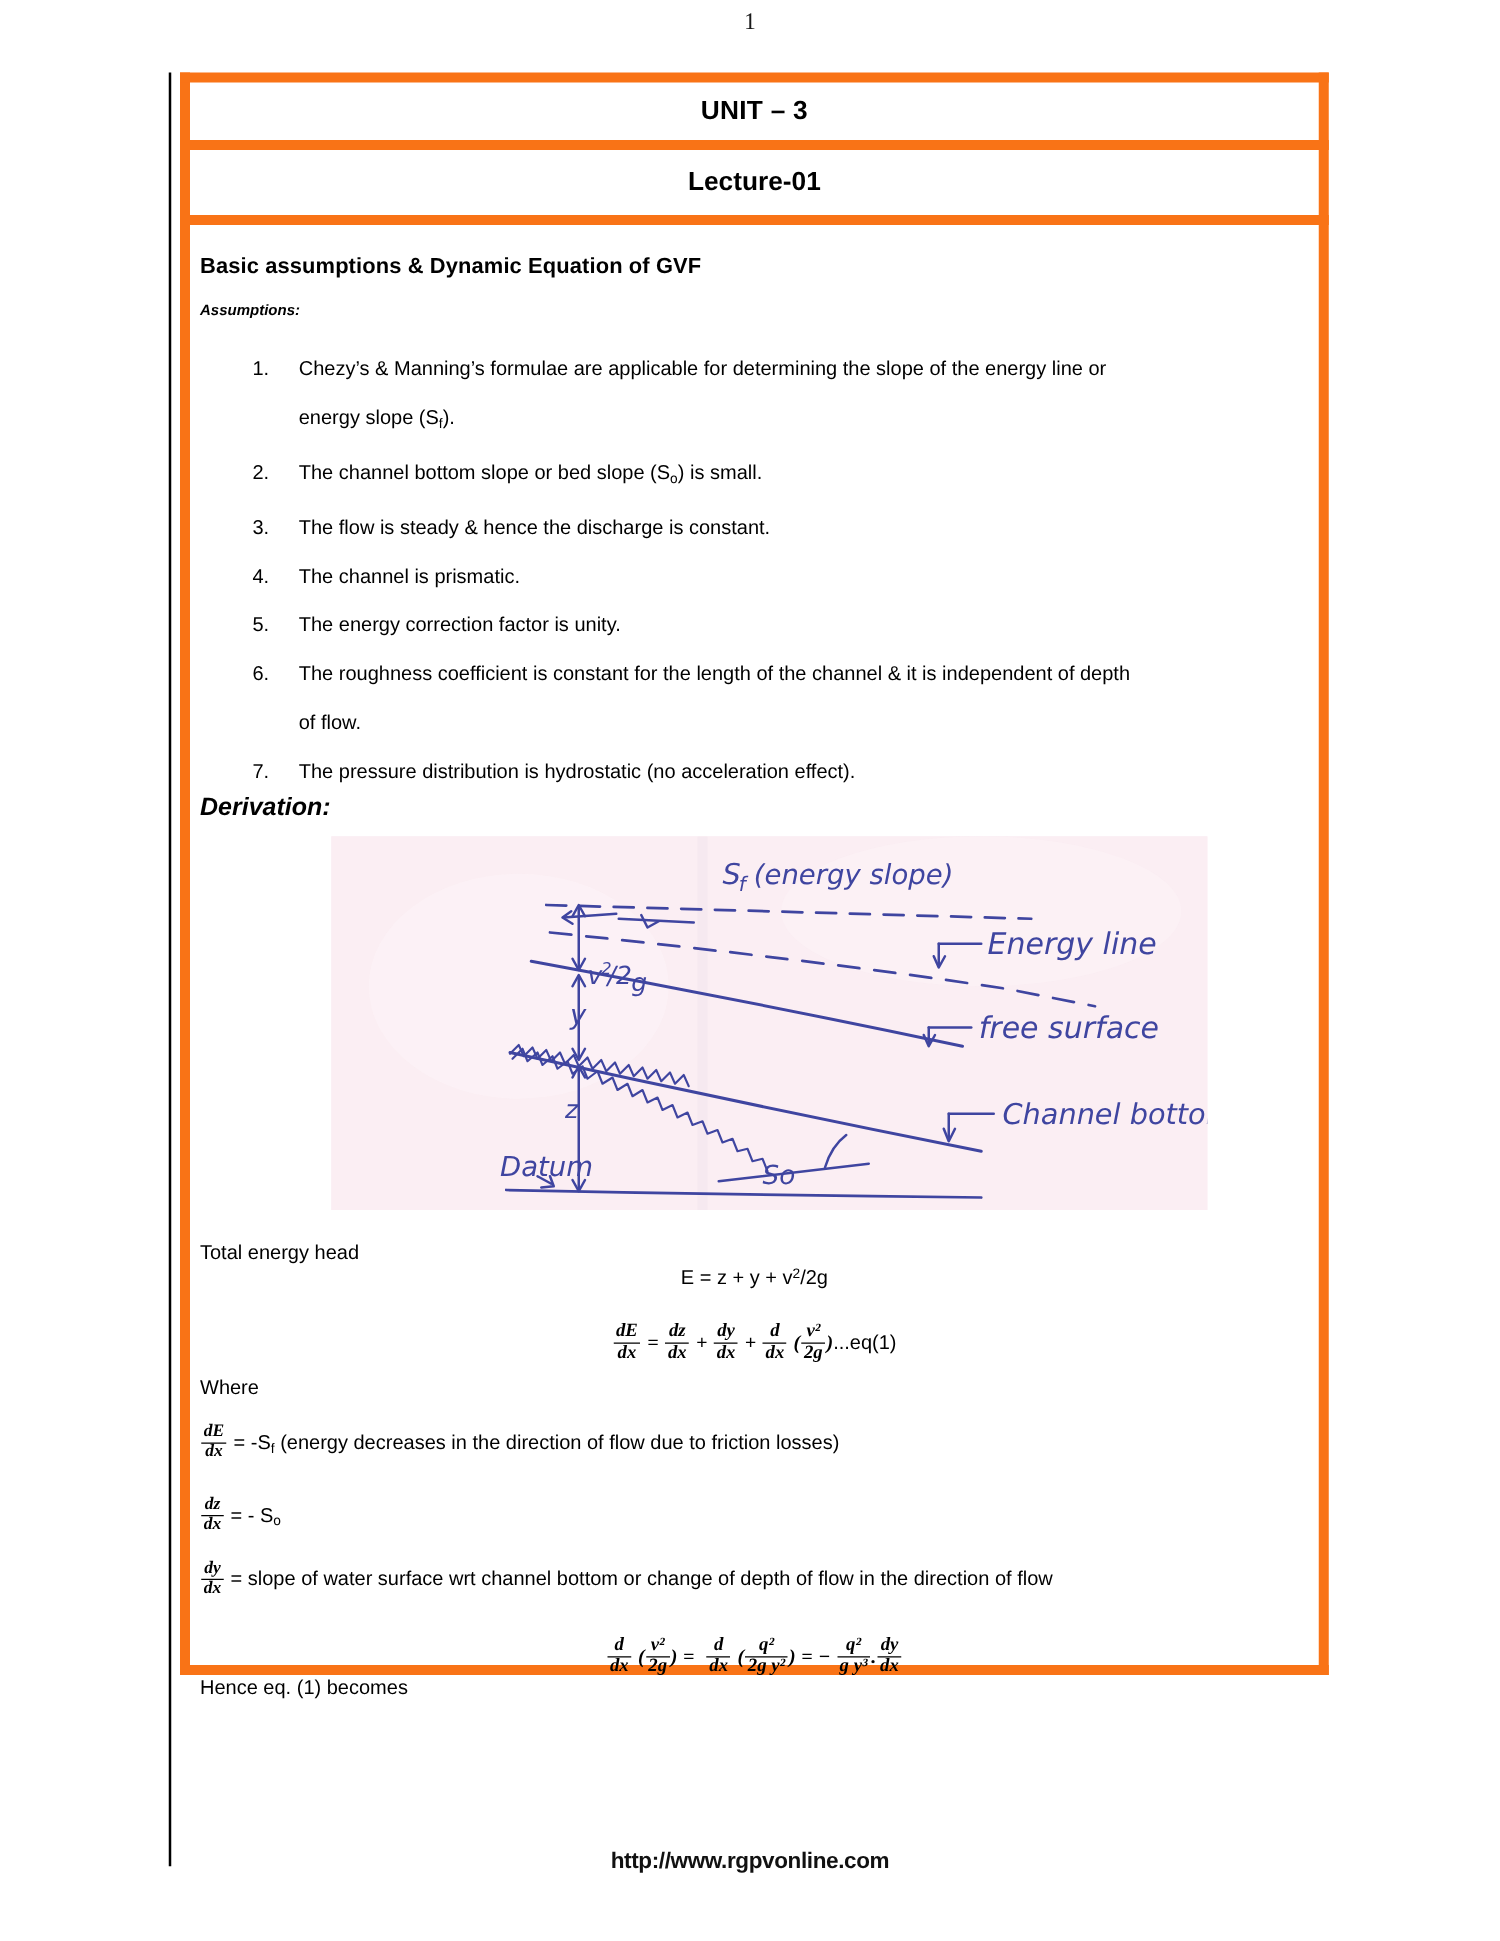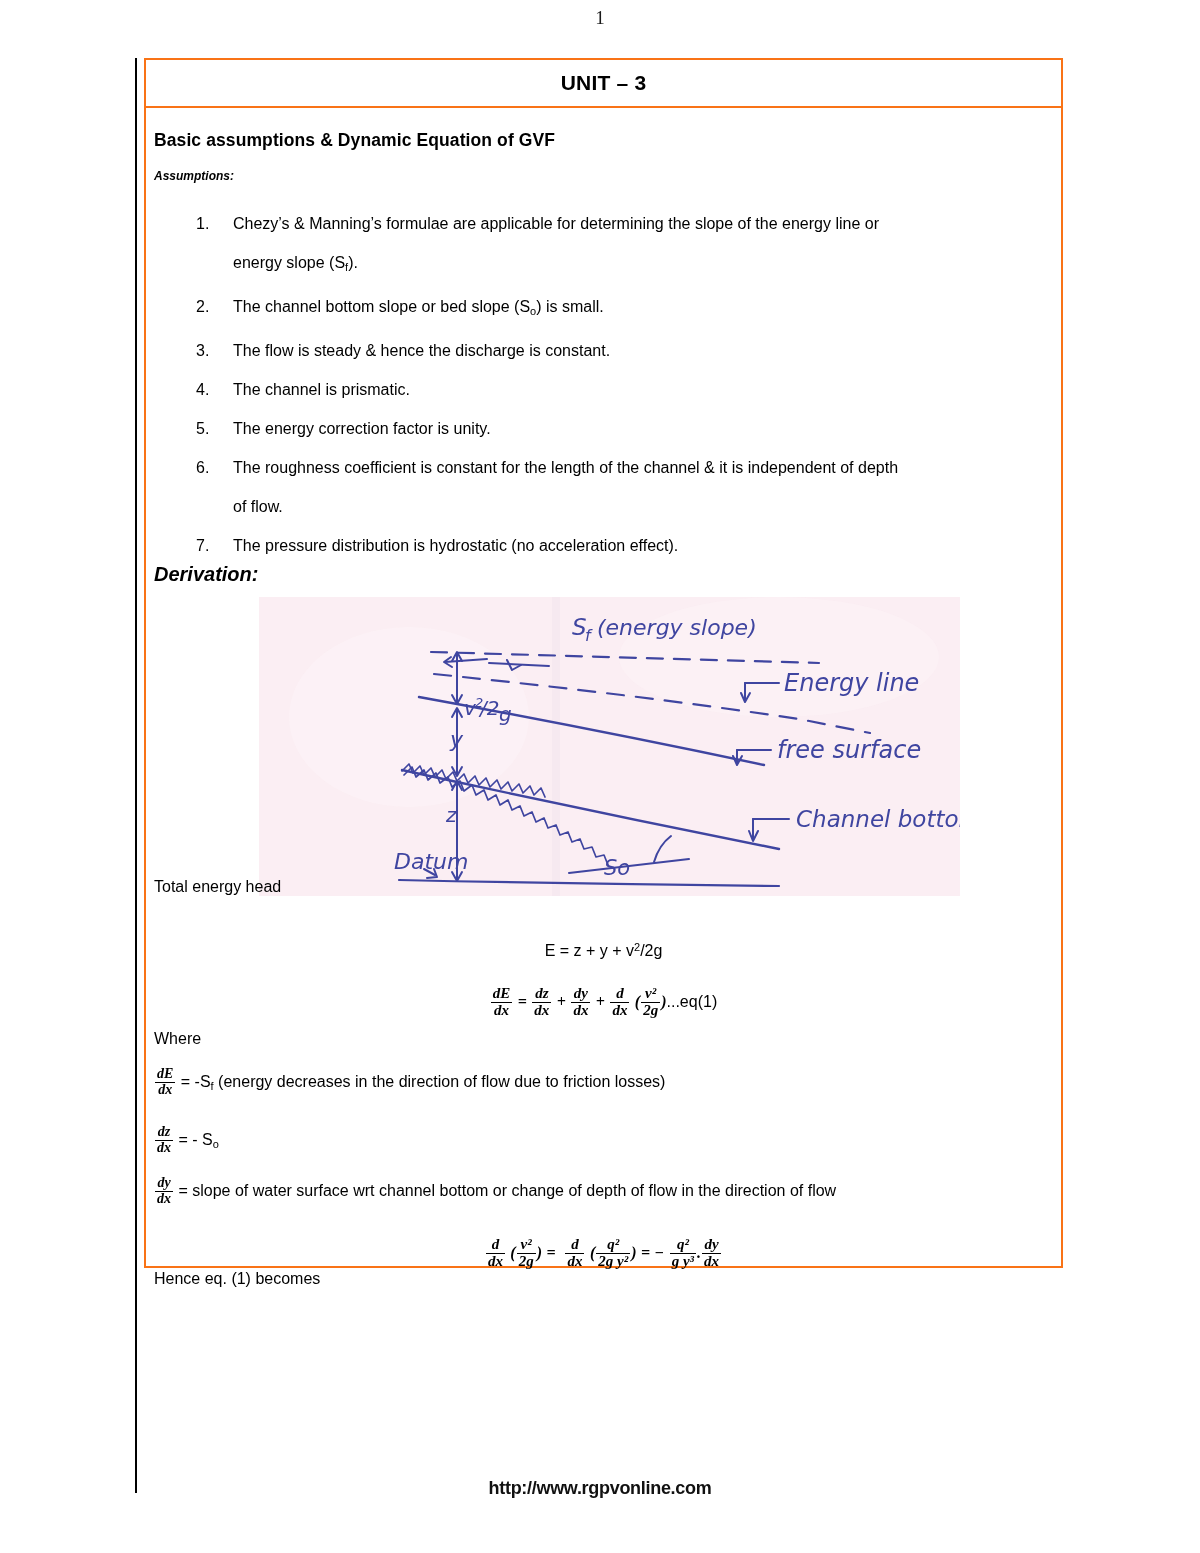--- a/index.html
+++ b/index.html
@@ -42,21 +42,21 @@
 
   
   .doc-table {
     position: absolute;
     left: 144px;
     top: 58px;
     width: 919px;
     border-collapse: collapse;
   }
   .doc-table .cell {
-    border: 2px solid #f97316;
+    border: 8px solid #f97316;
     box-sizing: border-box;
     text-align: center;
   }
 
   .row-unit {
     height: 47px;
     line-height: 44px;
     font-size: 21px;
     font-weight: bold;
     letter-spacing: 0.2px;
@@ -220,20 +220,23 @@
 <body>
 
 <div class="page-number">1</div>
 
 <div class="outer-left-rule"></div>
 
 <table class="doc-table">
   <tbody>
       <tr>
     <td class="cell row-unit">UNIT – 3</td>
+  </tr>
+  <tr>
+    <td class="cell row-lecture">Lecture-01</td>
   </tr>
   <tr>
     <td class="cell row-body">
       <div class="body-inner">
 
         <div class="section-title">Basic assumptions &amp; Dynamic Equation of GVF</div>
         <div class="assumptions-label">Assumptions:</div>
 
         <ol class="assump-list">
           <li class="assump-item justified">
@@ -360,21 +363,21 @@
 
             <text class="hw" x="135" y="272" font-size="22" font-style="italic">Datum</text>
             <text class="hw" x="345" y="278" font-size="21" font-style="italic">So</text>
 
             <text class="hw" x="525" y="94" font-size="24" font-style="italic">Energy line</text>
             <text class="hw" x="518" y="161" font-size="24" font-style="italic">free surface</text>
             <text class="hw" x="537" y="230" font-size="23" font-style="italic">Channel bottom</text>
           </svg>
         </div>
 
-        <div class="txt-line" style="top:768px">Total energy head</div>
+        <div class="txt-line" style="top:812px">Total energy head</div>
 
         <div class="eq-center" style="top:833px">
           <span>E = z + y + v</span><span class="sup">2</span><span>/2g</span>
         </div>
 
         <div class="eq-center" style="top:867px">
           <span class="frac big"><span class="n">dE</span><span class="d">dx</span></span>
           <span class="mathit">=</span>
           <span class="frac big"><span class="n">dz</span><span class="d">dx</span></span>
           <span class="mathit">+</span>

